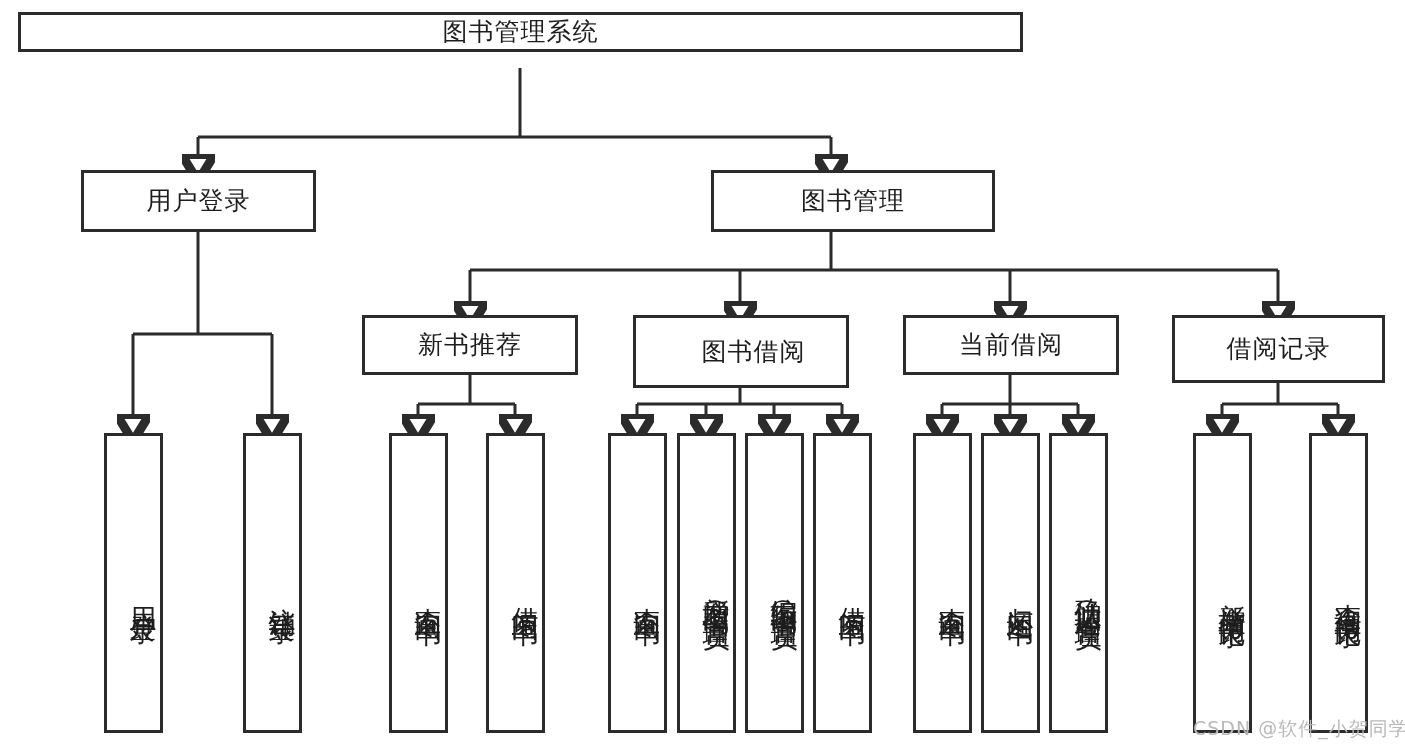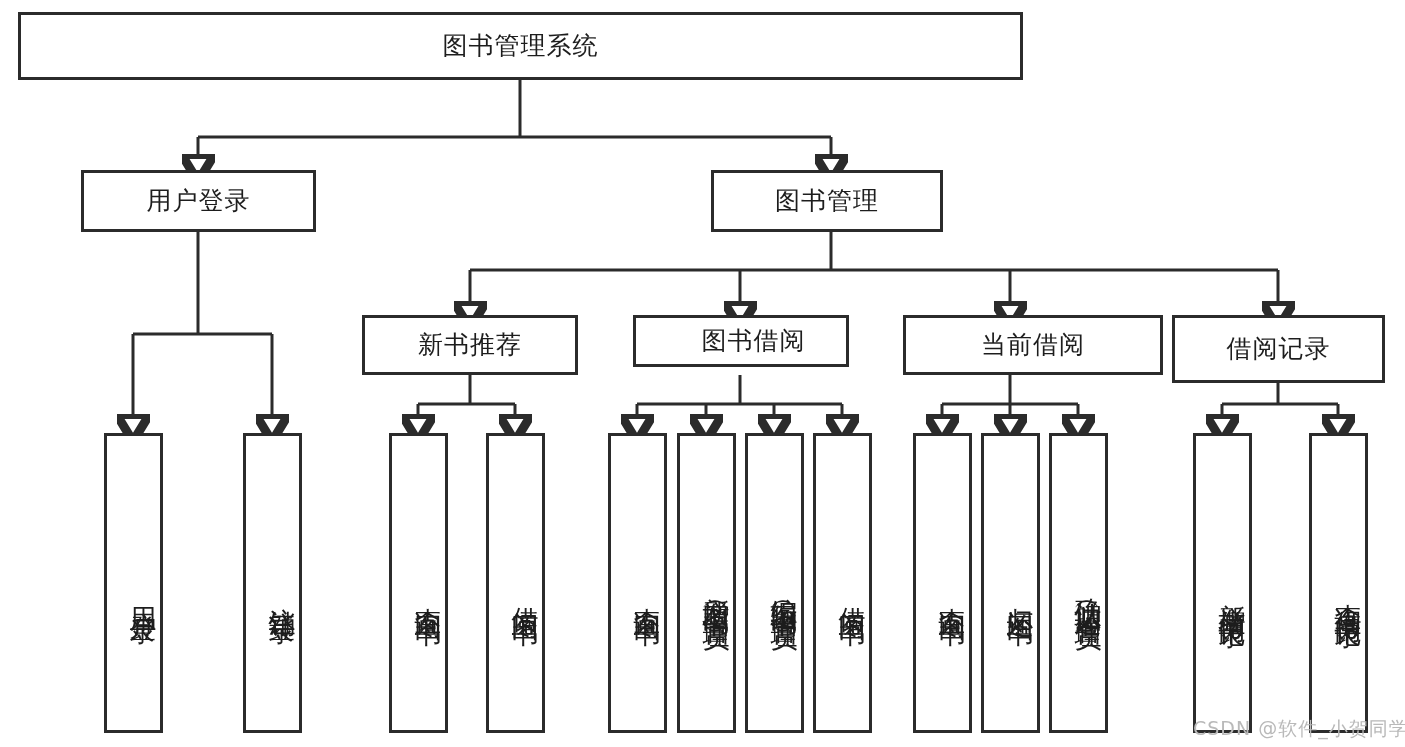--- a/index.html
+++ b/index.html
@@ -123,38 +123,38 @@
     <line x1="942" y1="404" x2="942" y2="418" marker-end="url(#arrow)"></line>
     <line x1="1010" y1="404" x2="1010" y2="418" marker-end="url(#arrow)"></line>
     <line x1="1078" y1="404" x2="1078" y2="418" marker-end="url(#arrow)"></line>
 
     <line x1="1278" y1="375" x2="1278" y2="404"></line>
     <line x1="1222" y1="404" x2="1338" y2="404"></line>
     <line x1="1222" y1="404" x2="1222" y2="418" marker-end="url(#arrow)"></line>
     <line x1="1338" y1="404" x2="1338" y2="418" marker-end="url(#arrow)"></line>
   </svg>
 
-  <div class="node root horiz" style="left:18px;top:12px;width:1005px;height:68px;">
+  <div class="node root horiz" style="left:18px;top:12px;width:1005px;height:40px;">
     <span class="lbl">图书管理系统</span>
   </div>
 
   <div class="node horiz" style="left:81px;top:170px;width:235px;height:62px;">
     <span class="lbl">用户登录</span>
   </div>
-  <div class="node horiz" style="left:711px;top:170px;width:232px;height:62px;">
+  <div class="node horiz" style="left:711px;top:170px;width:284px;height:62px;">
     <span class="lbl">图书管理</span>
   </div>
 
   <div class="node horiz" style="left:362px;top:315px;width:216px;height:60px;font-family:Liberation Serif, serif;">
     <span class="lbl">新书推荐</span>
   </div>
-  <div class="node horiz" style="left:633px;top:315px;width:216px;height:52px;padding-left:25px;">
+  <div class="node horiz" style="left:633px;top:315px;width:216px;height:73px;padding-left:25px;">
     <span class="lbl">图书借阅</span>
   </div>
-  <div class="node horiz" style="left:903px;top:315px;width:260px;height:60px;">
+  <div class="node horiz" style="left:903px;top:315px;width:216px;height:60px;">
     <span class="lbl">当前借阅</span>
   </div>
   <div class="node horiz" style="left:1172px;top:315px;width:213px;height:68px;">
     <span class="lbl">借阅记录</span>
   </div>
 
   <div class="node vert" style="left:104px;top:433px;width:59px;height:300px;">
     <span class="lbl">用户登录</span>
   </div>
   <div class="node vert" style="left:243px;top:433px;width:59px;height:300px;">

